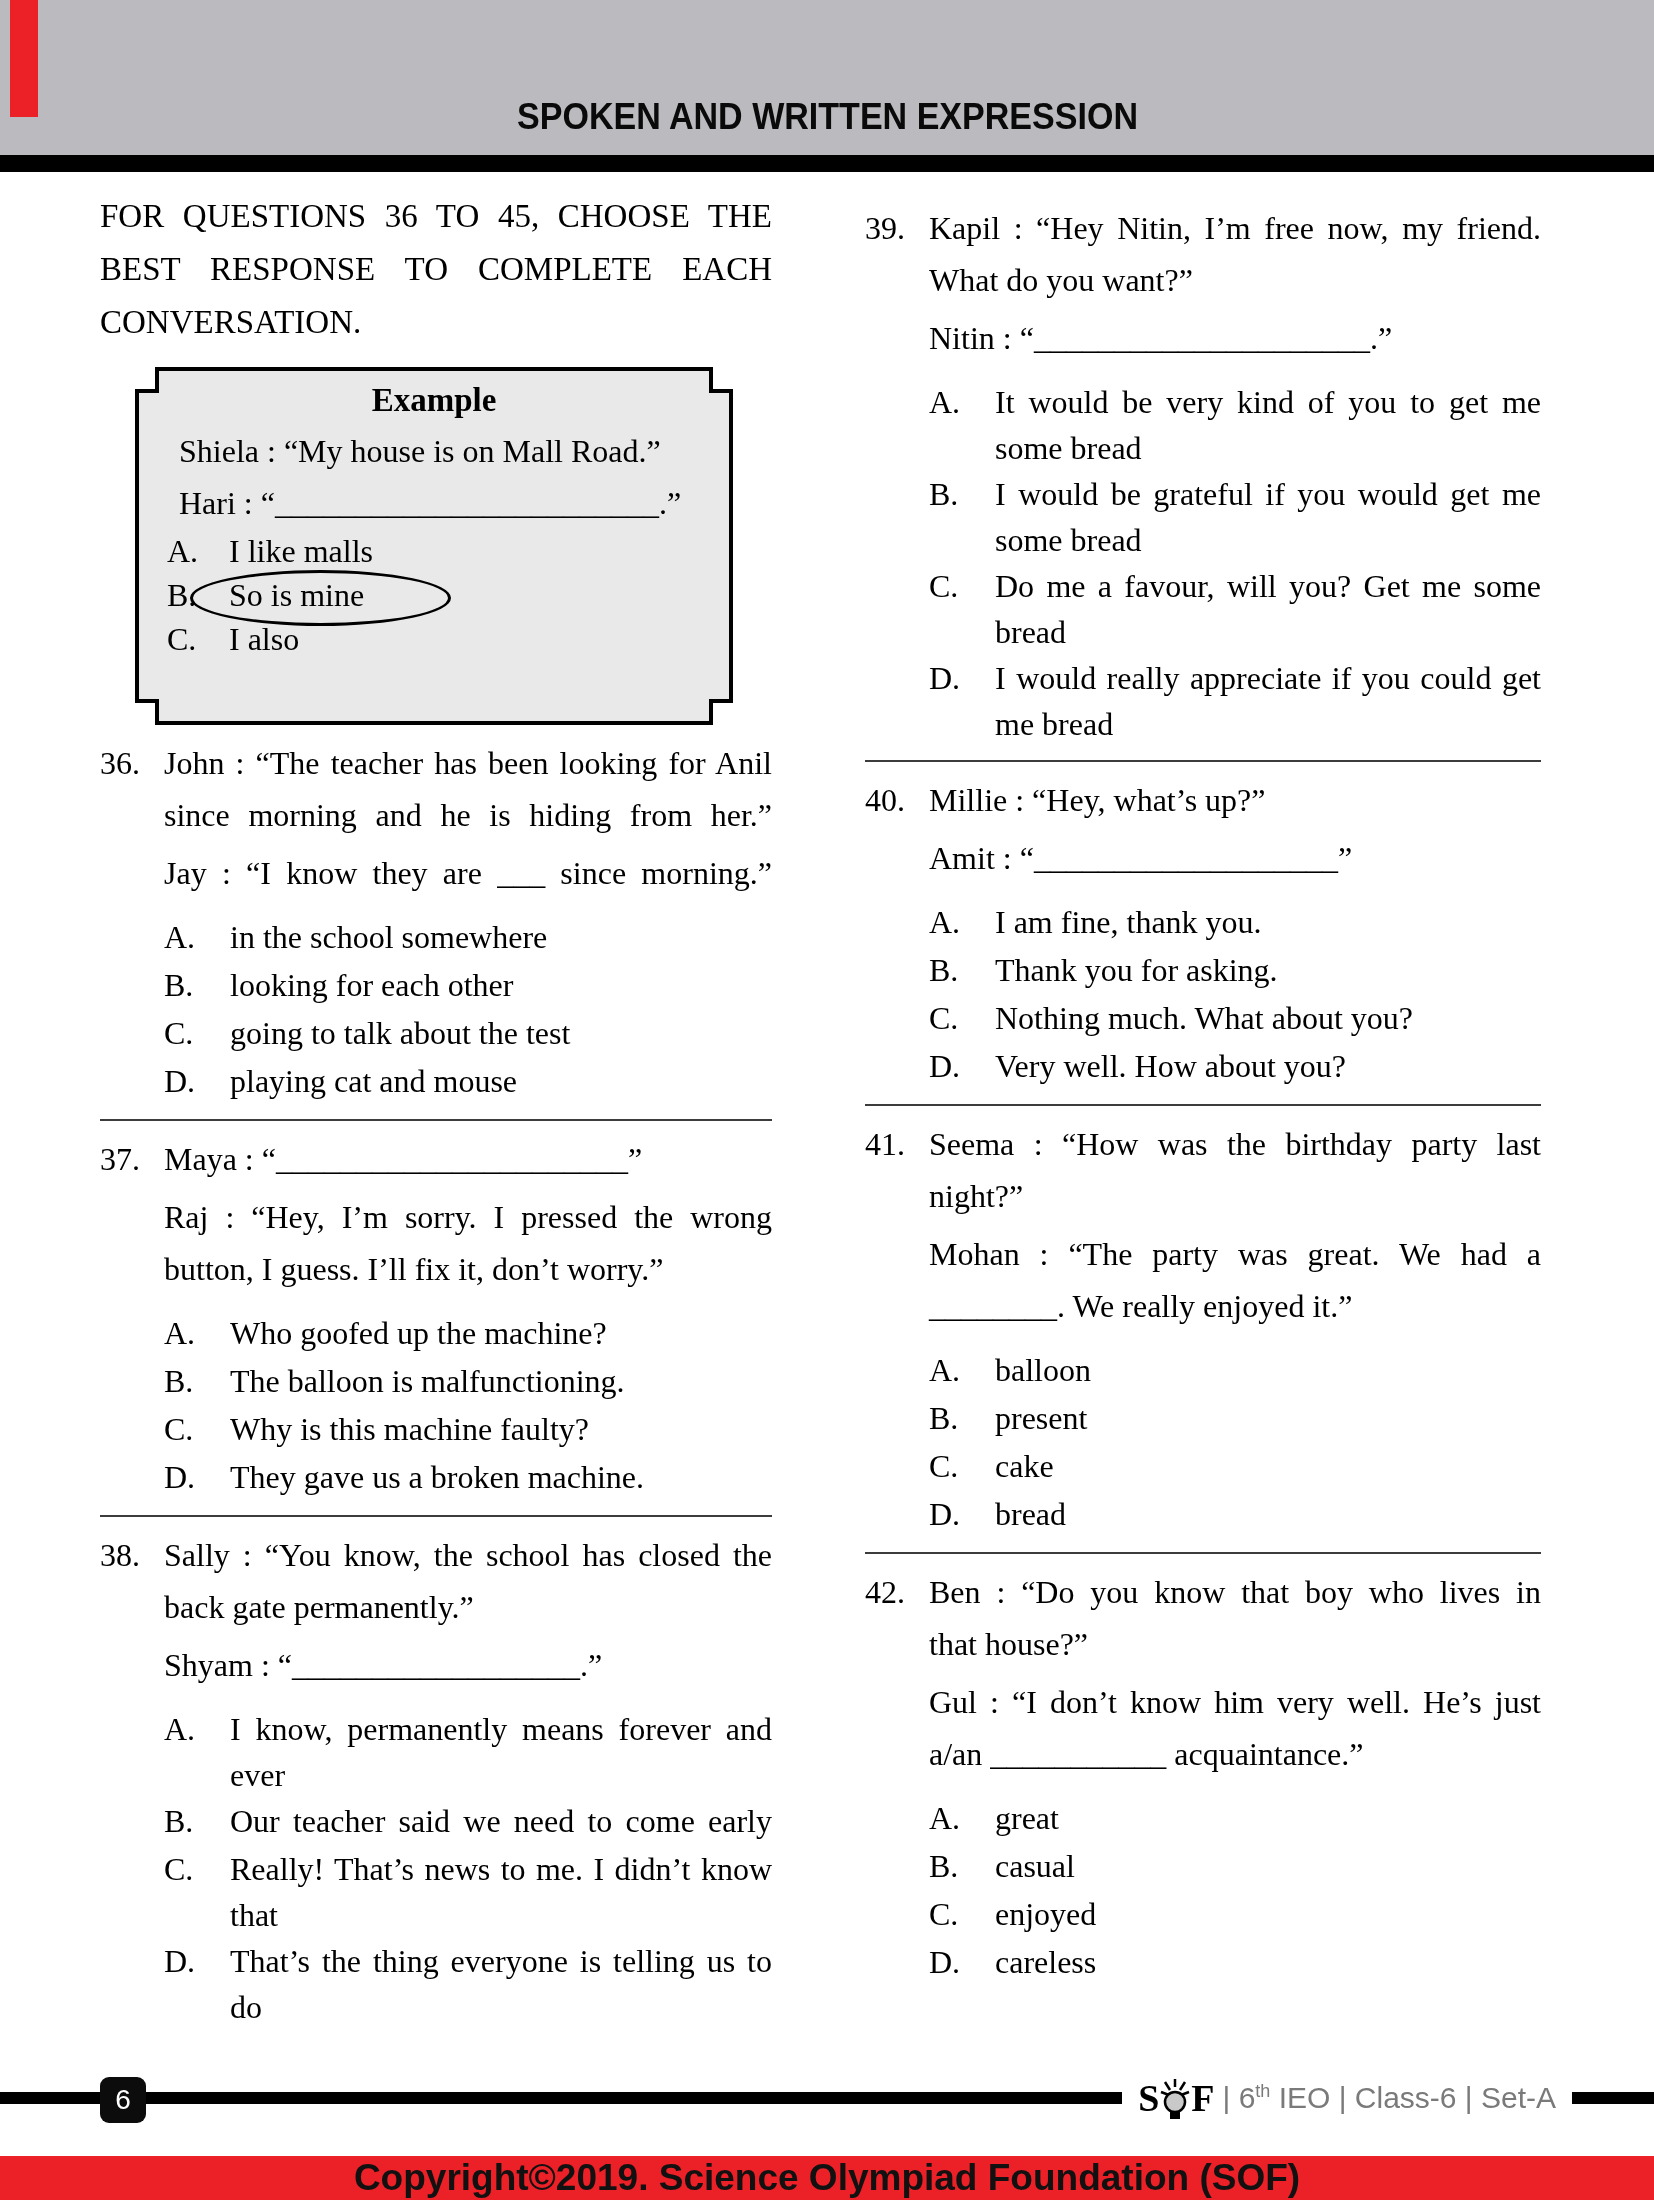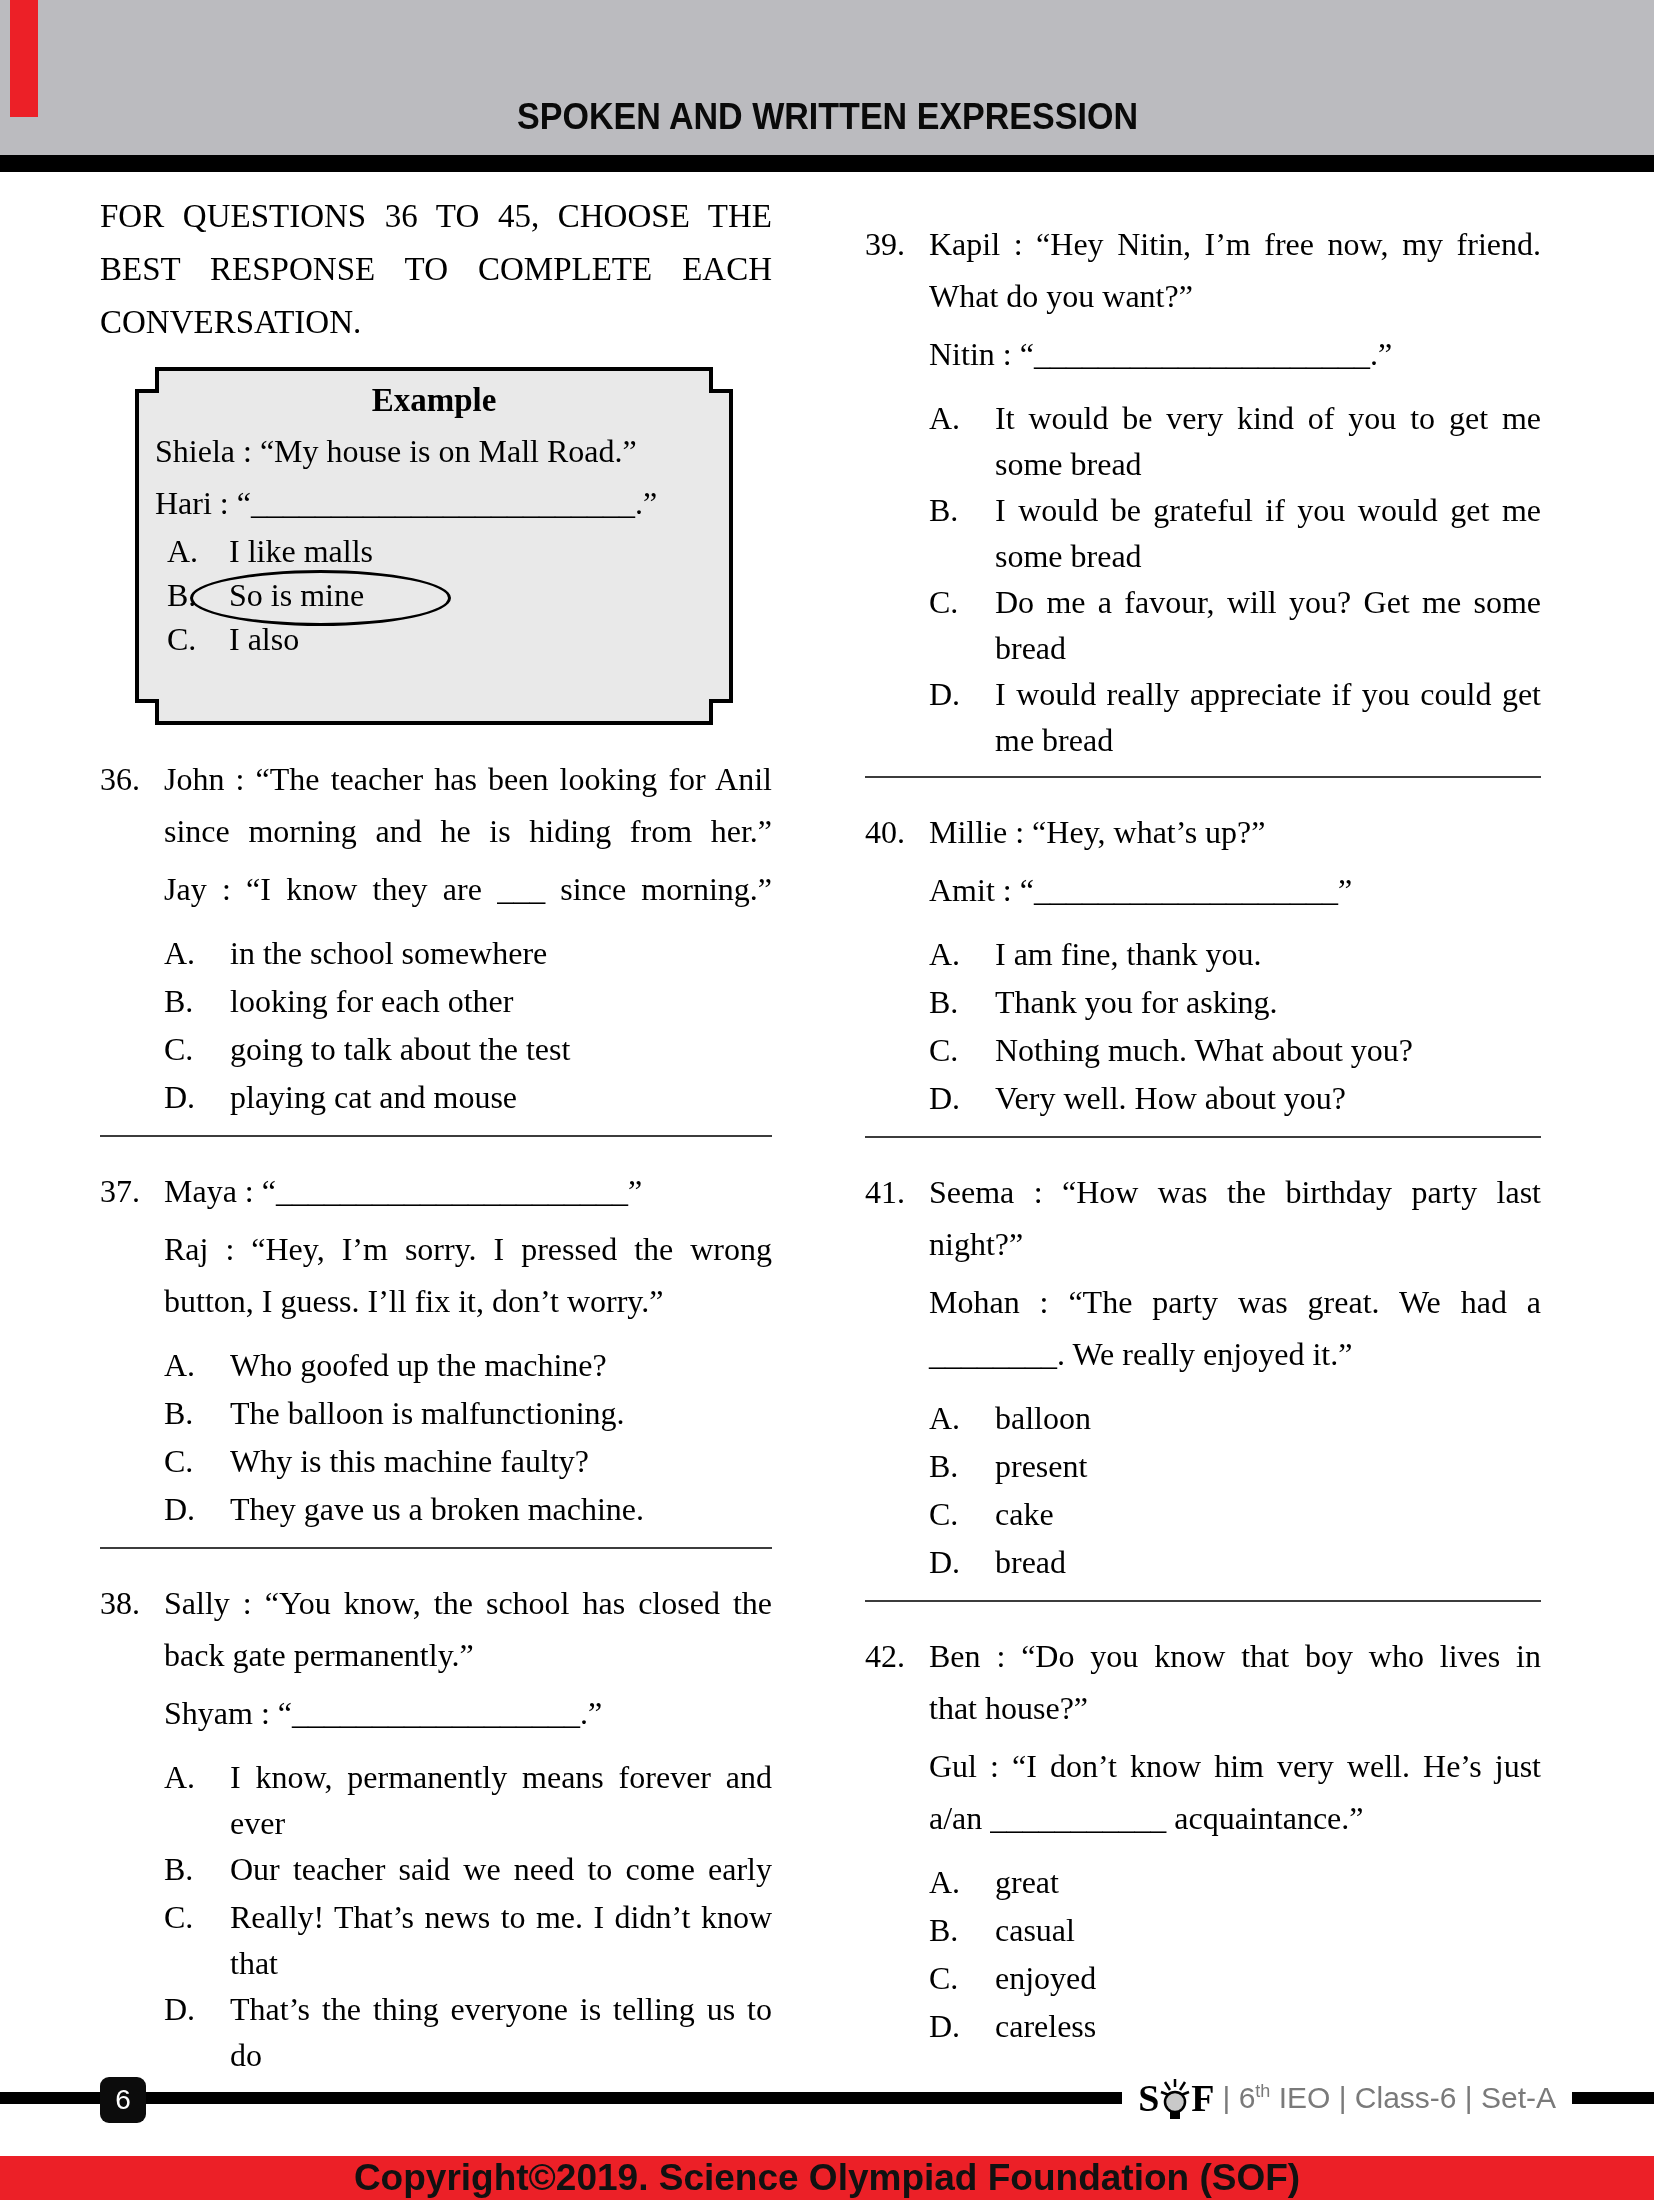--- a/index.html
+++ b/index.html
@@ -26,29 +26,29 @@
   .instr-line { font-size:33px; line-height:53px; }
   .ln { font-size:32px; line-height:52px; }
   .j { text-align:justify; text-align-last:justify; }
   .num { display:inline-block; width:64px; }
   .letter { display:inline-block; width:66px; }
   .sp { padding-left:64px; margin-top:6px; }
   .cont { padding-left:64px; }
   .opt { padding-left:64px; line-height:48px; }
   .opt-start { margin-top:14px; }
   .optc { padding-left:130px; line-height:44px; }
-  .question { margin-top:28px; }
+  .question { margin-top:12px; }
   .qrule { height:0; border-top:2px solid #3c3c3c; margin-top:14px; }
 
   
   .ebox { position:relative; width:598px; height:358px; margin:18px 0 4px 35px; }
   .ebox svg.plaque { position:absolute; left:0; top:0; }
   .ebox-content { position:relative; z-index:1; padding-top:8px; }
   .ebox-title { text-align:center; font-weight:bold; font-size:33px; line-height:50px; }
-  .ex-line { padding-left:20px; font-size:32px; line-height:52px; }
+  .ex-line { padding-left:44px; font-size:32px; line-height:52px; }
   .ex-opt { position:relative; padding-left:32px; font-size:32px; line-height:44px; }
   .ex-letter { display:inline-block; width:62px; }
   .ex-circle {
     position:absolute; left:55px; top:-3px; width:255px; height:50px;
     border:3px solid #000; border-radius:50%;
   }
 
   
   .footer-line { position:absolute; left:0; top:2092px; width:1654px; height:12px; background:#000; }
   .page-badge {

